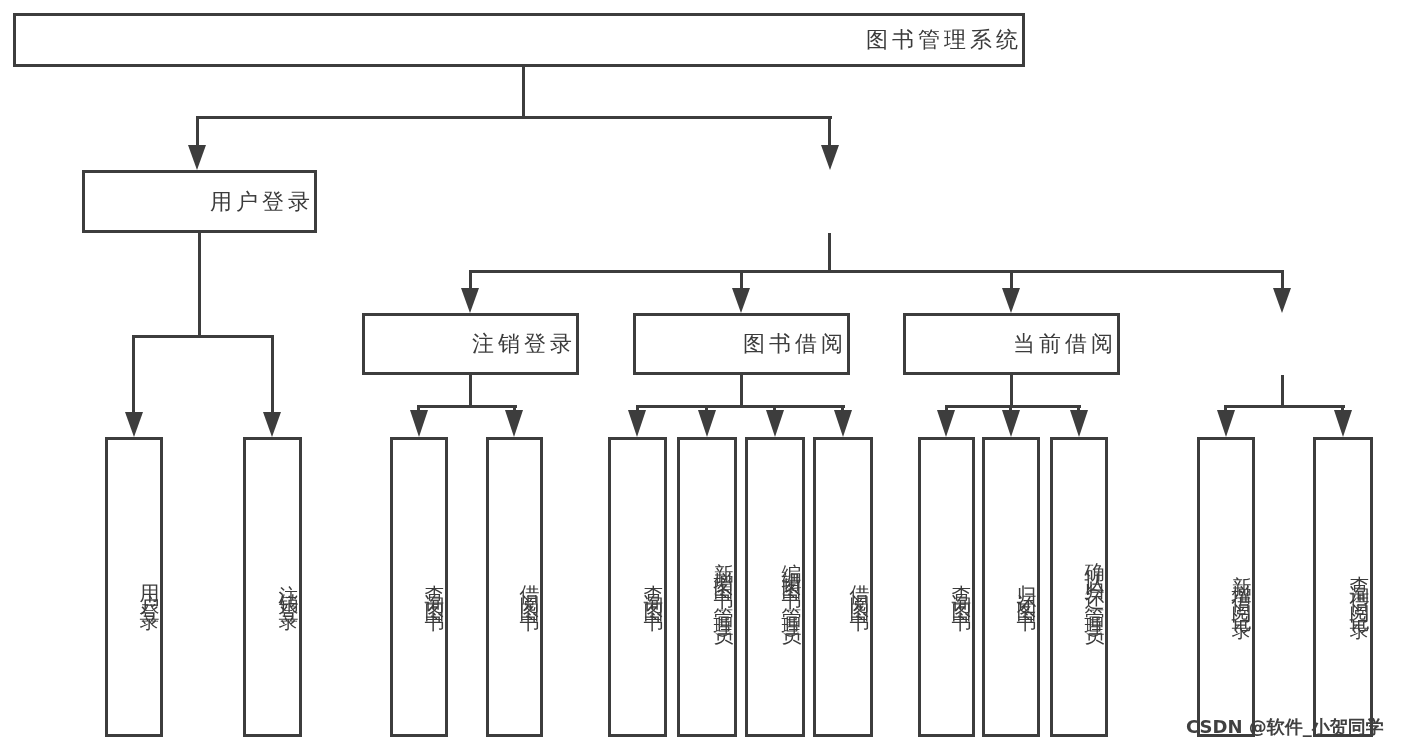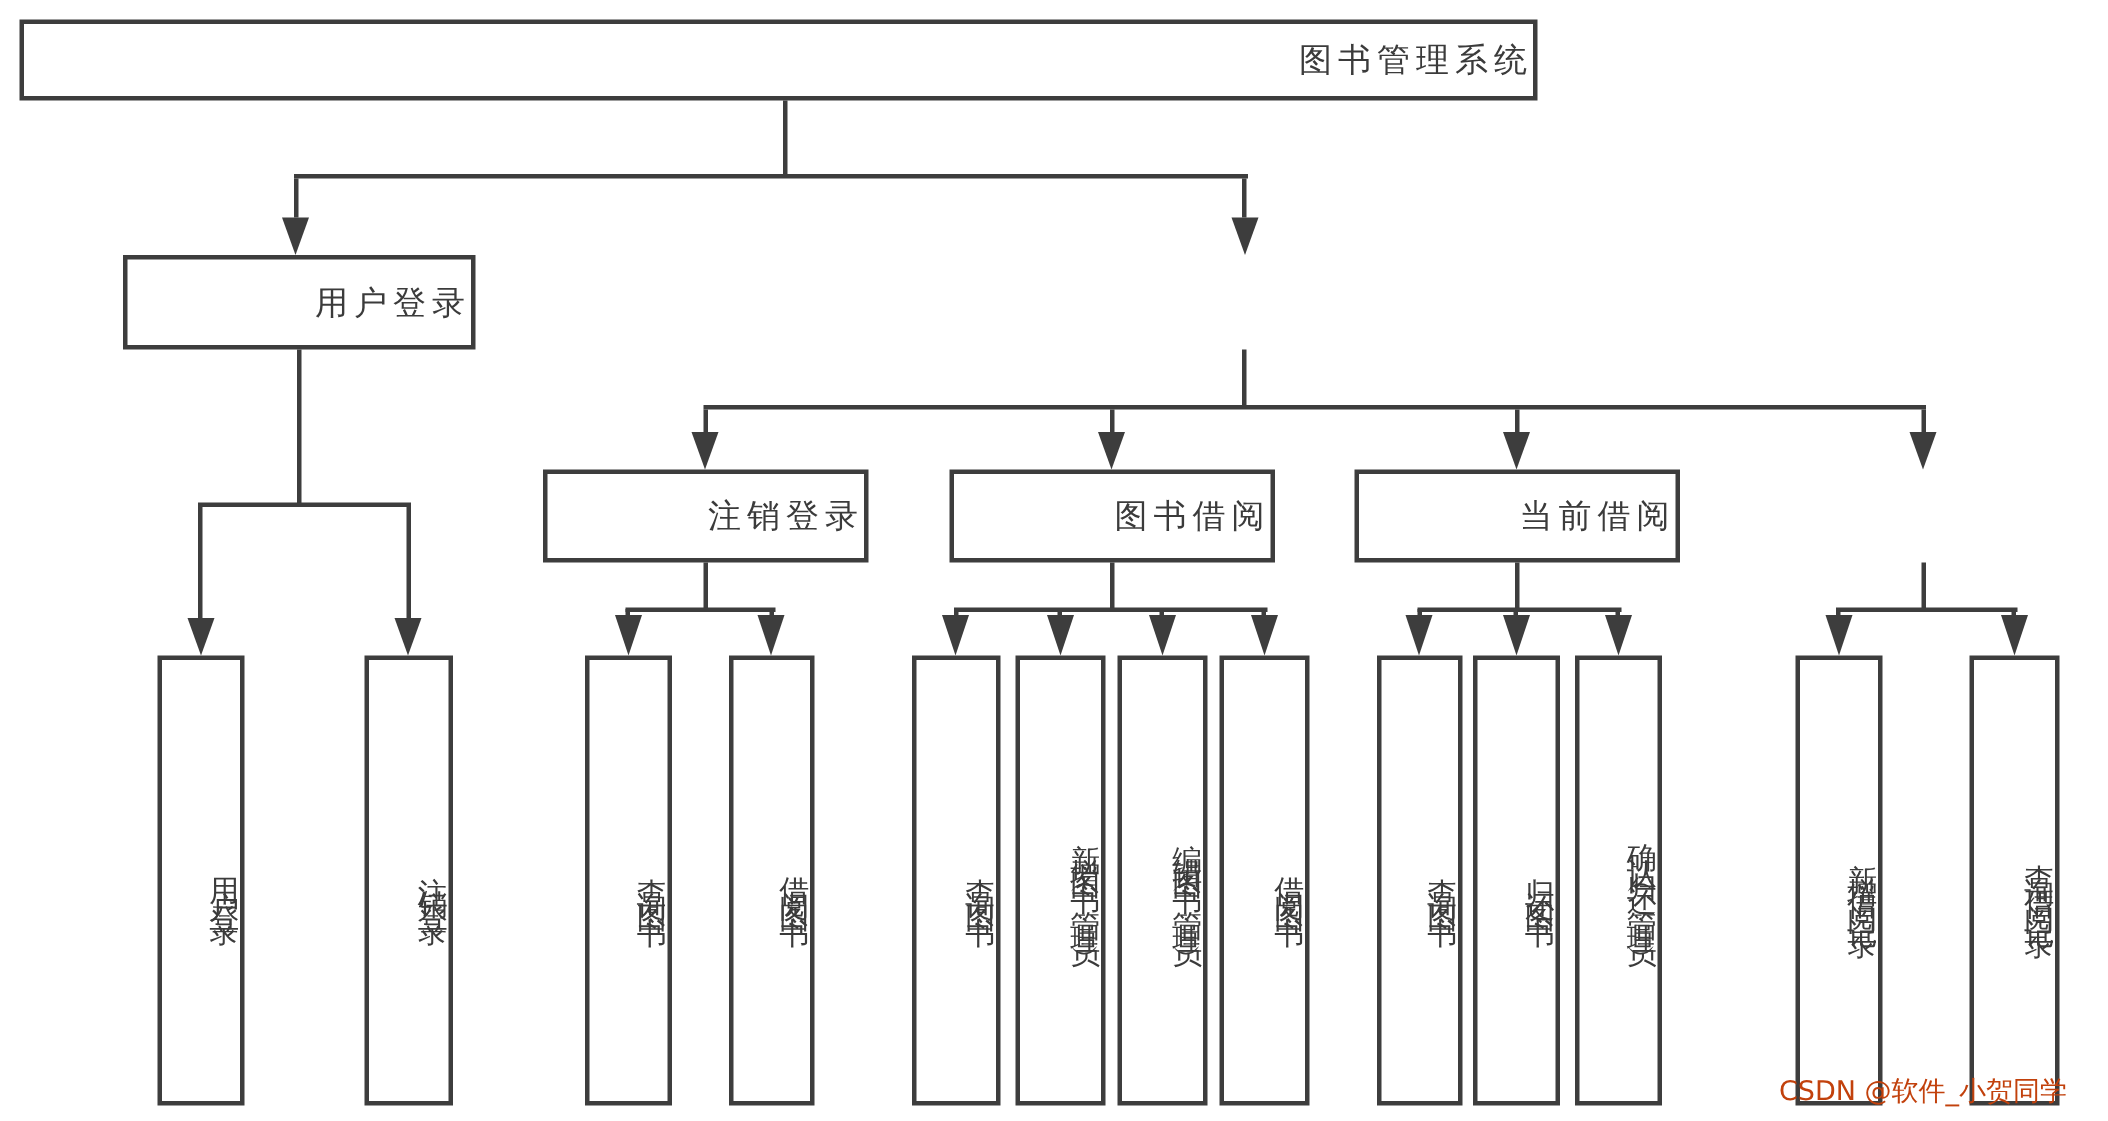--- a/index.html
+++ b/index.html
@@ -21,21 +21,21 @@
     font-size:20px; letter-spacing:9px; line-height:1;
   }
   .vl { position:absolute; width:3px; background:var(--line); }
   .hl { position:absolute; height:3px; background:var(--line); }
   .tr {
     position:absolute; width:0; height:0;
     border-left:9px solid transparent; border-right:9px solid transparent;
     border-top:25px solid var(--line);
   }
   .tr.tall { border-top-width:27px; }
-  .wm { position:absolute; left:1186px; top:715px; font-size:18px; color:#c2410c; white-space:nowrap; }
+  .wm { position:absolute; left:1186px; top:715px; font-size:18px; color:#404040; white-space:nowrap;font-weight:bold; }
 </style>
 </head>
 <body>
 
 <div id="canvas">
 
   <div class="box h" style="left:13px;top:13px;width:1012px;height:54px">
     <span>图书管理系统</span>
   </div>
 

